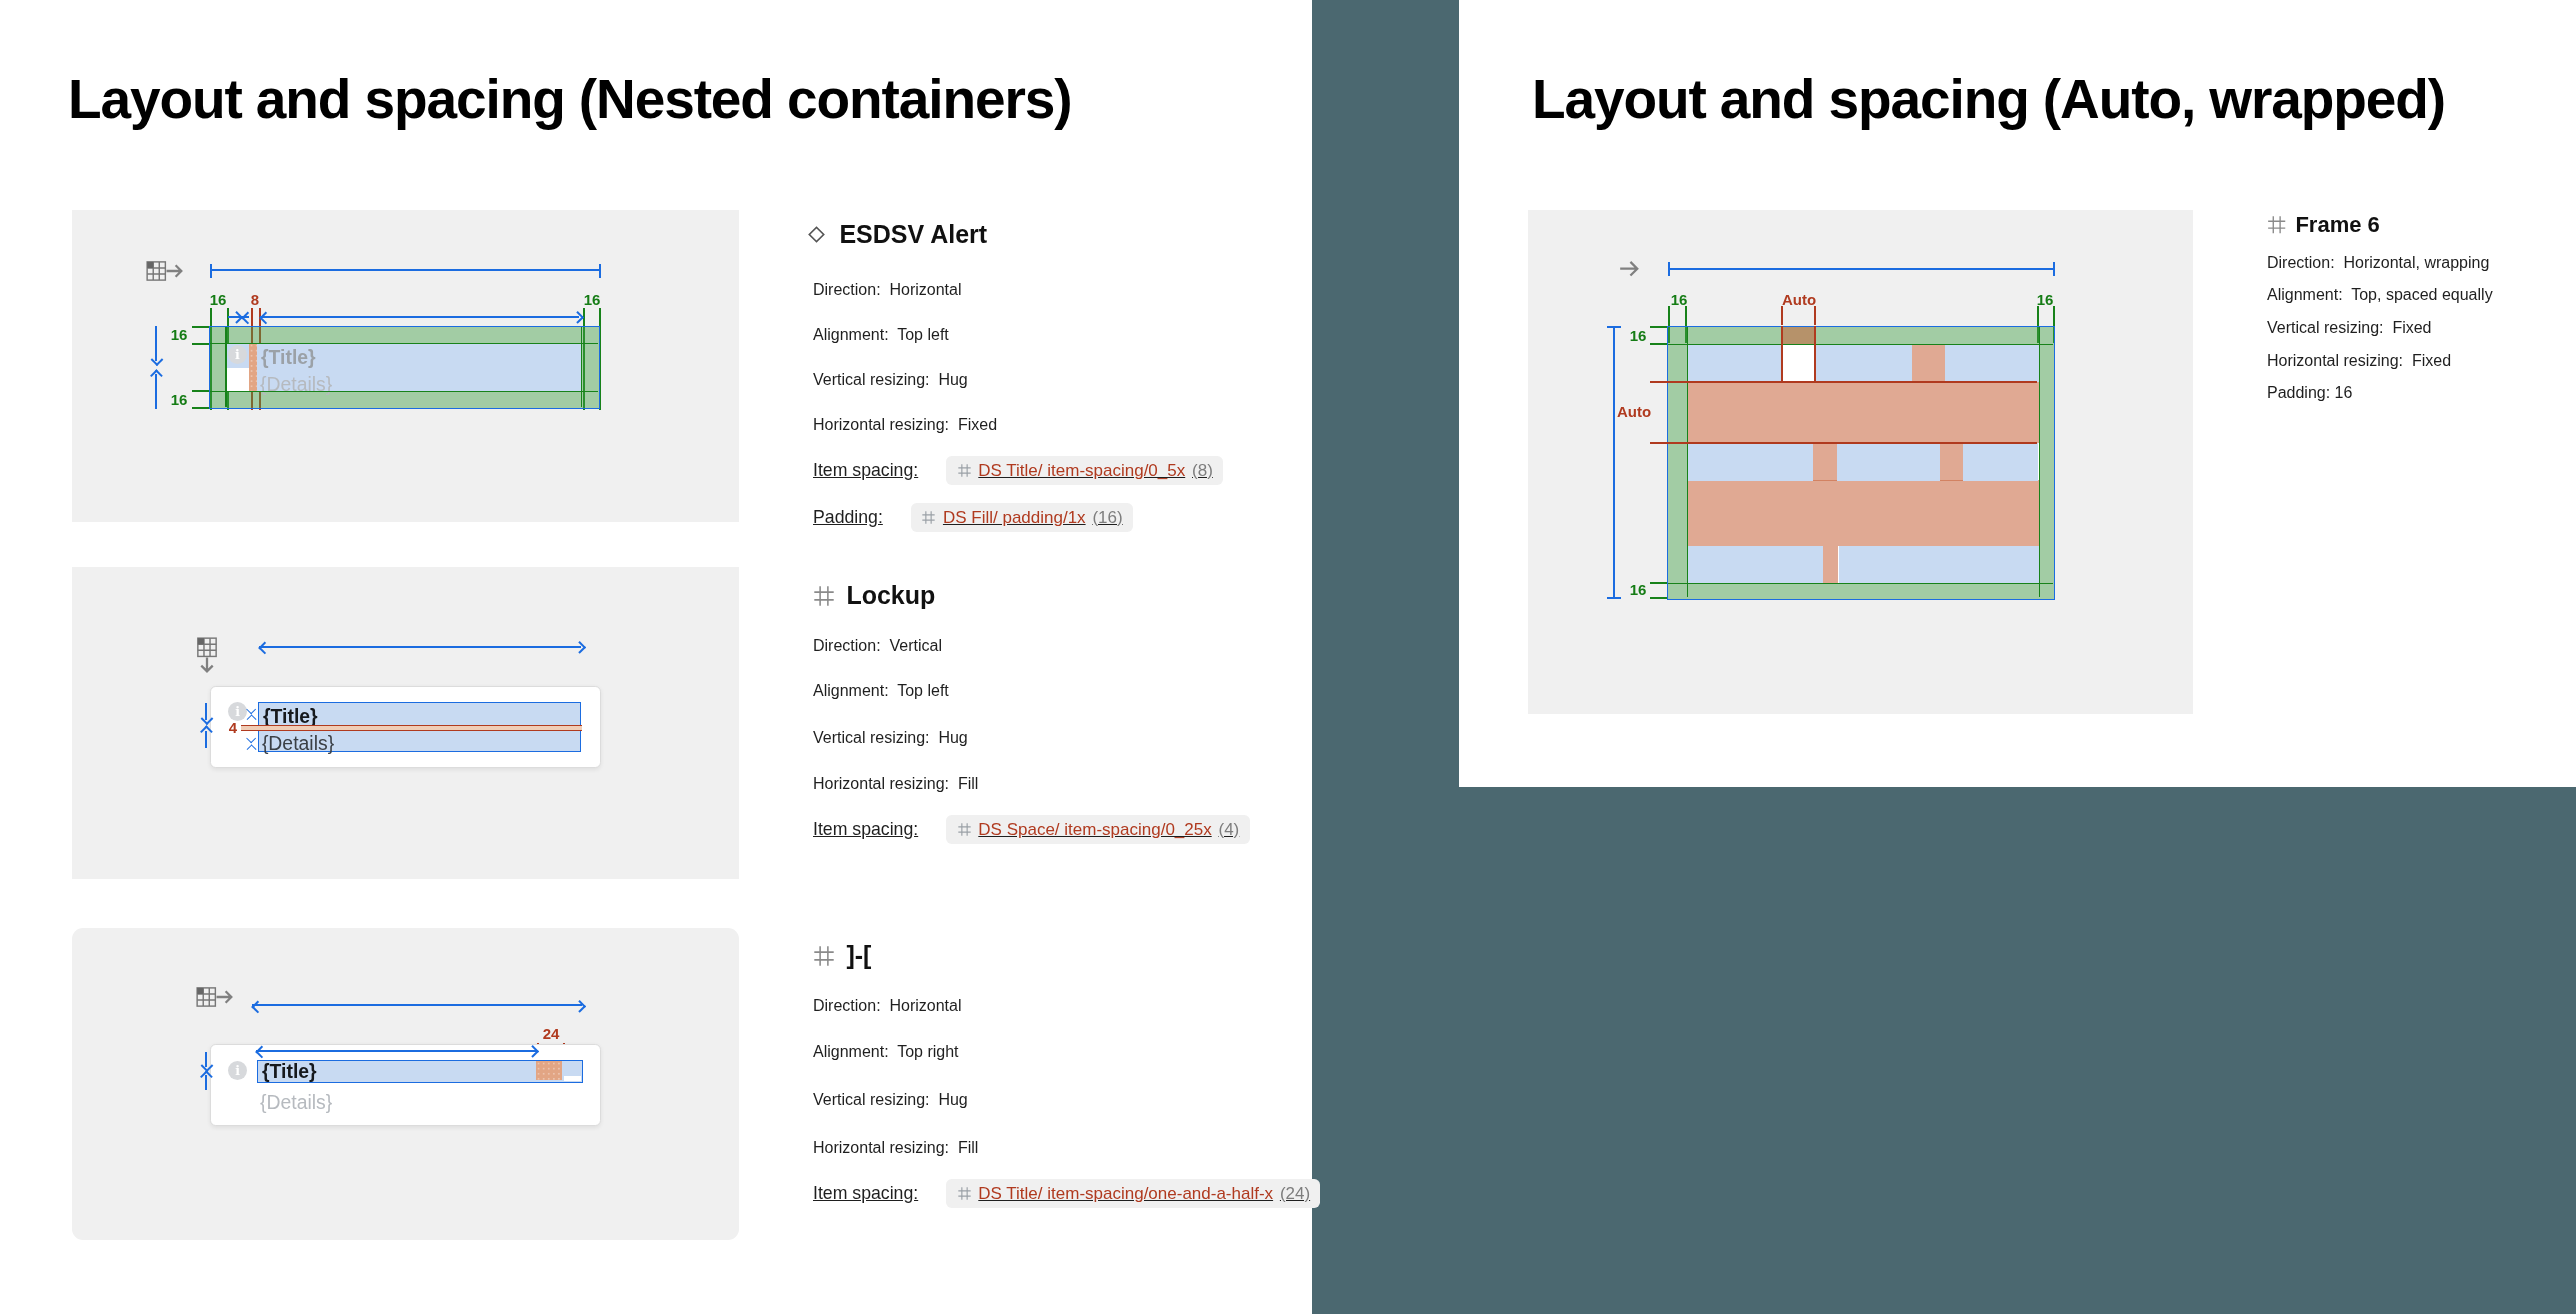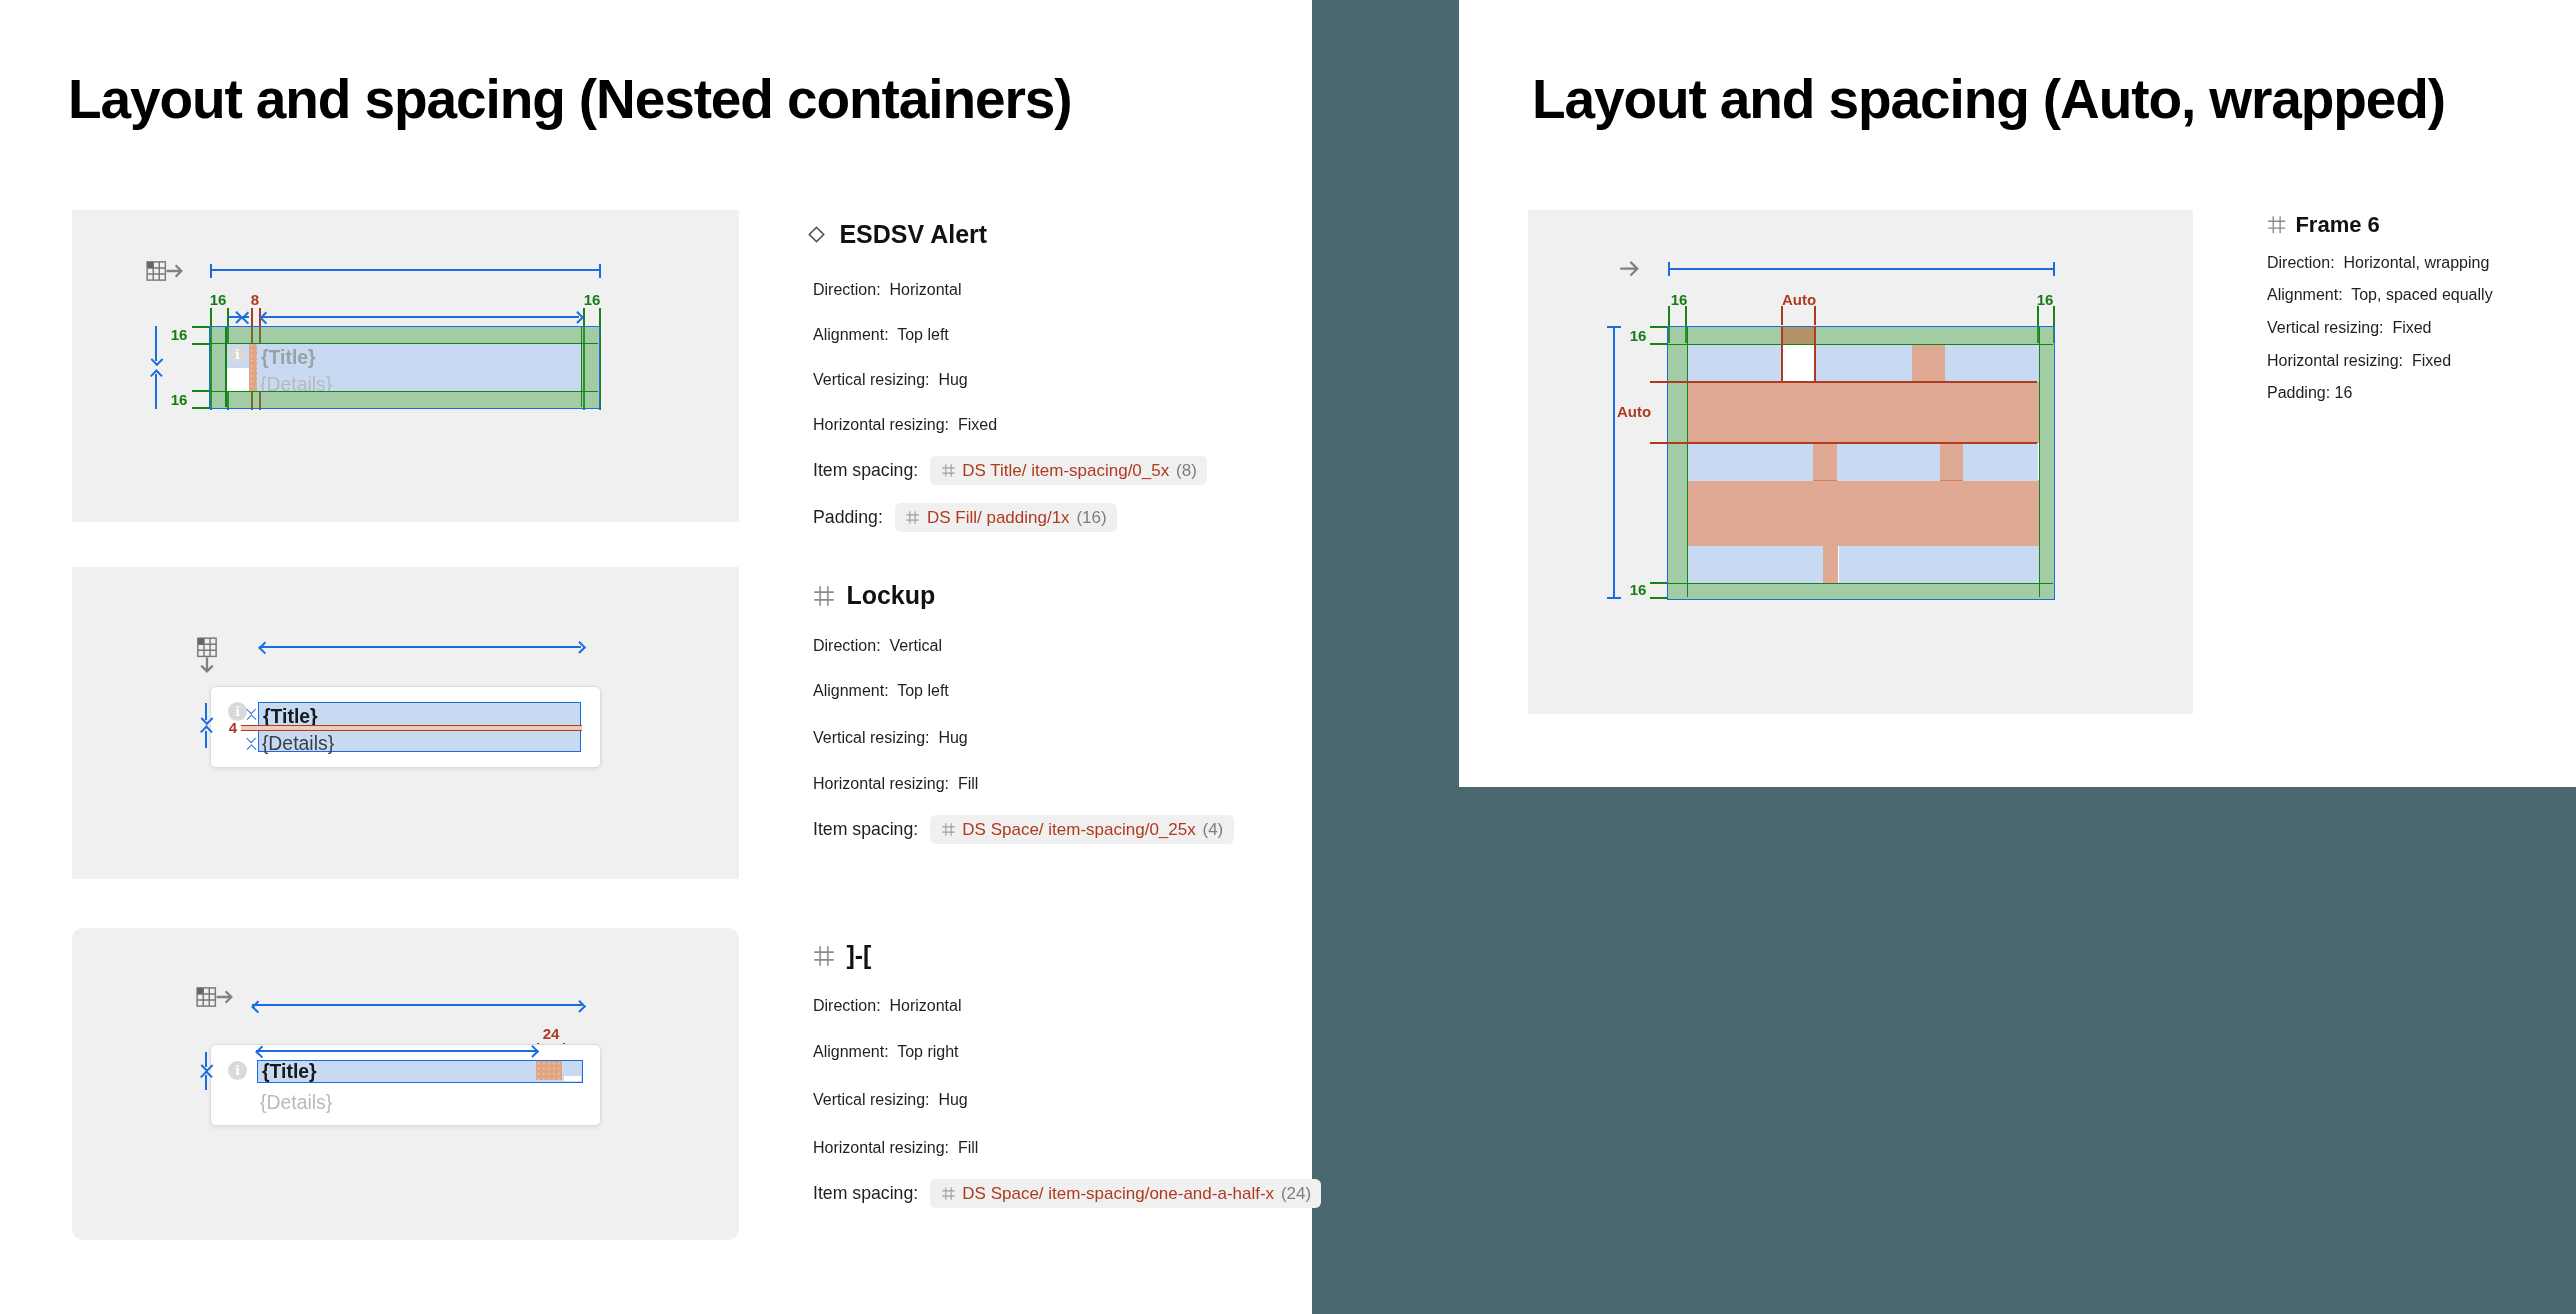--- a/index.html
+++ b/index.html
@@ -11,21 +11,21 @@
   html,body{margin:0;padding:0;}
   body{width:2576px;height:1314px;background:#ffffff;font-family:"Liberation Sans",sans-serif;position:relative;overflow:hidden;}
   .abs{position:absolute;}
   .teal{background:var(--teal);}
   .card{position:absolute;background:var(--card-gray);}
   .h1{position:absolute;font-size:55px;font-weight:800;letter-spacing:-1.1px;color:#000;white-space:nowrap;}
   
   .spec-h{position:absolute;display:flex;align-items:center;gap:11.4px;font-size:25px;font-weight:700;color:#111;white-space:nowrap;}
   .spec-row{position:absolute;font-size:16px;color:#1f1f1f;white-space:pre;}
   .spec-row.sm{font-size:16px;}
-  .tok-row{position:absolute;display:flex;align-items:center;gap:12px;font-size:17.7px;color:#1f1f1f;white-space:pre;}
+  .tok-row{position:absolute;display:flex;align-items:center;gap:28px;font-size:17.7px;color:#1f1f1f;white-space:pre;text-decoration:underline;}
   .chip{display:inline-flex;align-items:center;gap:6.8px;background:var(--chip-bg);border-radius:5.7px;padding:4.6px 10.3px;font-size:17px;white-space:pre;}
   .chip .tok{color:var(--red);} .chip .val{color:#7d7d7d;}
   
   .hl{position:absolute;height:1.7px;} .vl{position:absolute;width:1.7px;}
   .blue{background:var(--blue);} .greenl{background:var(--green-line);} .redl{background:var(--red);}
   
   .cv{position:absolute;width:7.4px;height:7.4px;border-color:var(--blue);border-style:solid;border-width:2px 2px 0 0;}
   .cv.r{transform:rotate(45deg);} .cv.l{transform:rotate(-135deg);} .cv.d{transform:rotate(135deg);} .cv.u{transform:rotate(-45deg);}
   .lbl{position:absolute;font-size:15px;font-weight:700;white-space:nowrap;transform:translateX(-50%);}
   .lbl.g{color:var(--green-text);} .lbl.r{color:var(--red);transform:translateX(-50%);}
@@ -247,21 +247,21 @@
 <div class="spec-row" style="left:813px;top:997px;">Direction:  Horizontal</div>
 <div class="spec-row" style="left:813px;top:1043px;">Alignment:  Top right</div>
 <div class="spec-row" style="left:813px;top:1091px;">Vertical resizing:  Hug</div>
 <div class="spec-row" style="left:813px;top:1139px;">Horizontal resizing:  Fill</div>
 <div class="tok-row" style="left:813px;top:1179px;">
   <span>Item spacing:</span>
   <span class="chip">
     <svg width="15" height="15" viewBox="0 0 34 34">
         <path d="M11 3v28 M23 3v28 M3 11h28 M3 23h28" stroke="#9aa0a6" stroke-width="2.6" fill="none"></path>
       </svg>
-    <span class="tok">DS Space/ item-spacing/one-and-a-half-x</span>
+    <span class="tok">DS Title/ item-spacing/one-and-a-half-x</span>
     <span class="val">(24)</span>
   </span>
 </div>
 
 <div class="h1" style="left:1532px;top:67px;">Layout and spacing (Auto, wrapped)</div>
 
 <div class="card" style="left:1528px;top:210px;width:665px;height:504px;">
   <div class="abs" style="left:91px;top:49px;">
     <svg width="24" height="19.4" viewBox="0 0 42 34">
         <path d="M2 17h28 M20 5l12 12-12 12" fill="none" stroke="#808080" stroke-width="4"></path>

